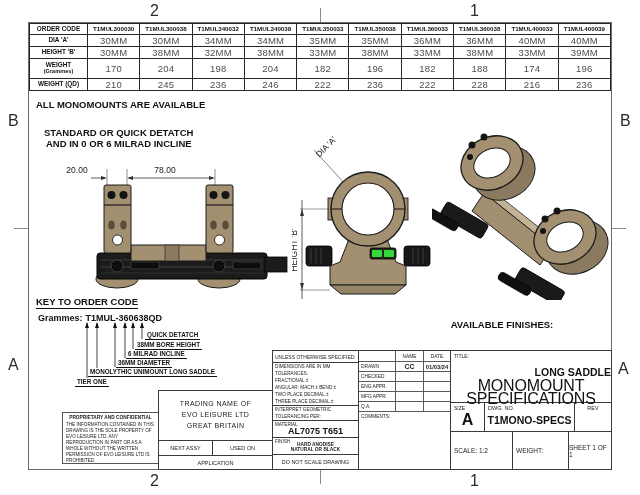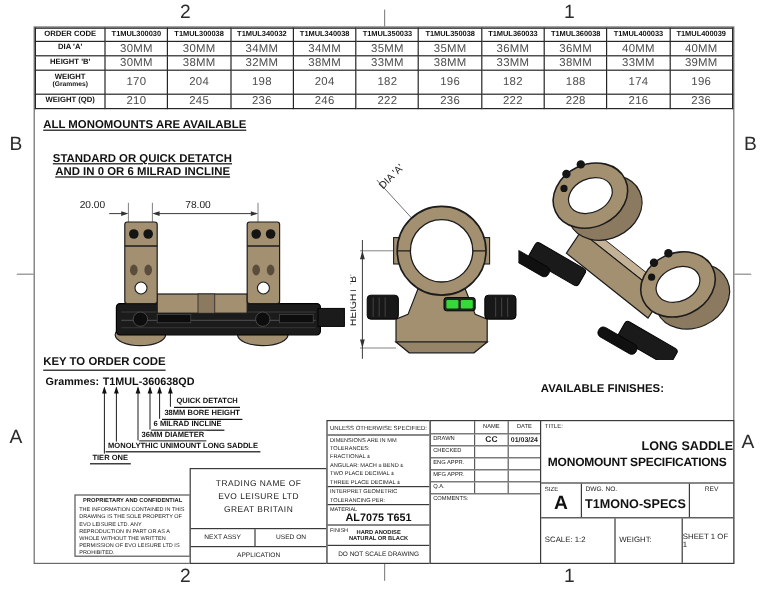--- a/index.html
+++ b/index.html
@@ -16,21 +16,21 @@
   
   table.spec{position:absolute;left:29px;top:23px;width:582px;border-collapse:collapse;table-layout:fixed;}
   .spec th,.spec td{border:1px solid #262626;text-align:center;vertical-align:middle;padding:0;overflow:hidden;white-space:nowrap;line-height:1.05;}
   .spec th{font-size:6.4px;font-weight:bold;color:#101010;}
   .spec .sub{font-size:5.6px;font-weight:bold;}
   .spec tr.r0{height:11px;} .spec tr.r1,.spec tr.r2{height:12px;} .spec tr.r3{height:20px;} .spec tr.r4{height:12px;}
   .spec tr.r0 td{font-size:6.2px;font-weight:bold;color:#101010;}
   .spec tr.r1 td,.spec tr.r2 td,.spec tr.r3 td,.spec tr.r4 td{font-size:9.5px;font-weight:400;color:#4d4d4d;letter-spacing:.2px;}
 
   
-  .note{position:absolute;left:36px;top:99px;font-size:9.5px;font-weight:bold;line-height:11px;color:#111;text-decoration:underline;}
+  .note{position:absolute;left:36px;top:99px;font-size:9.5px;font-weight:bold;line-height:11px;color:#111;}
   .note .l2{padding-left:8px;margin-top:17px;} .note .l3{padding-left:10px;}
   .key-h{position:absolute;left:36px;top:296px;font-size:9.5px;font-weight:bold;border-bottom:1.5px solid #111;padding-bottom:1px;color:#111;}
   .key-ex{position:absolute;left:38px;top:313px;font-size:9px;font-weight:bold;color:#111;}
   .key-ex .code{margin-left:3px;}
   .klabel{position:absolute;font-size:6.3px;font-weight:bold;color:#111;border-bottom:1px solid #111;padding:0 2px 1px 2px;background:#fff;white-space:nowrap;}
   .finishes{position:absolute;left:392px;top:319px;width:220px;text-align:center;font-weight:bold;font-size:9.5px;line-height:11.5px;color:#111;}
 
   
   .dwg-svg{position:absolute;}
 
@@ -65,21 +65,21 @@
   .ac2{width:28px;border-right:1px solid #5a5a5a;display:flex;align-items:center;justify-content:center;font-size:7px;font-weight:bold;}
   .ac3{flex:1;display:flex;align-items:center;justify-content:center;font-size:5.8px;font-weight:bold;}
   .arow.h .ac2,.arow.h .ac3{font-size:4.8px;font-weight:normal;}
   .acomments{flex:1;padding:2px;font-size:4.8px;}
 
   .info{left:450px;top:350px;width:162px;height:120px;display:flex;flex-direction:column;}
   .web{height:20px;border-bottom:1px solid #3a3a3a;display:flex;align-items:center;justify-content:center;font-weight:bold;font-size:10.5px;color:#111;}
   .titlecell{height:52px;border-bottom:1px solid #3a3a3a;position:relative;text-align:center;}
   .tlabel{position:absolute;left:3px;top:2px;font-size:5px;}
   .t1{margin-top:15px;font-weight:bold;font-size:10.5px;line-height:13px;color:#111;text-align:right;}
-  .t2{font-weight:bold;font-size:10px;line-height:13px;letter-spacing:-.2px;color:#111;}
+  .t2{font-weight:normal;font-size:16px;line-height:13px;letter-spacing:-.2px;color:#111;}
   .sizerow{height:29px;border-bottom:1px solid #3a3a3a;display:flex;}
   .sz{width:34px;border-right:1px solid #3a3a3a;position:relative;text-align:center;}
   .szlab{position:absolute;left:3px;top:2px;font-size:5px;}
   .szval{margin-top:8px;font-weight:bold;font-size:16px;color:#111;}
   .dwg{flex:1;border-right:1px solid #3a3a3a;position:relative;text-align:center;}
   .dwglab{position:absolute;left:3px;top:2px;font-size:5.5px;}
   .dwgval{padding-top:11px;font-weight:bold;font-size:10.5px;color:#111;}
   .rev{width:36px;text-align:center;padding-top:2px;font-size:5.5px;}
   .botrow{flex:1;display:flex;font-size:6.5px;}
   .sc{width:62px;border-right:1px solid #3a3a3a;display:flex;align-items:center;padding-left:3px;}

